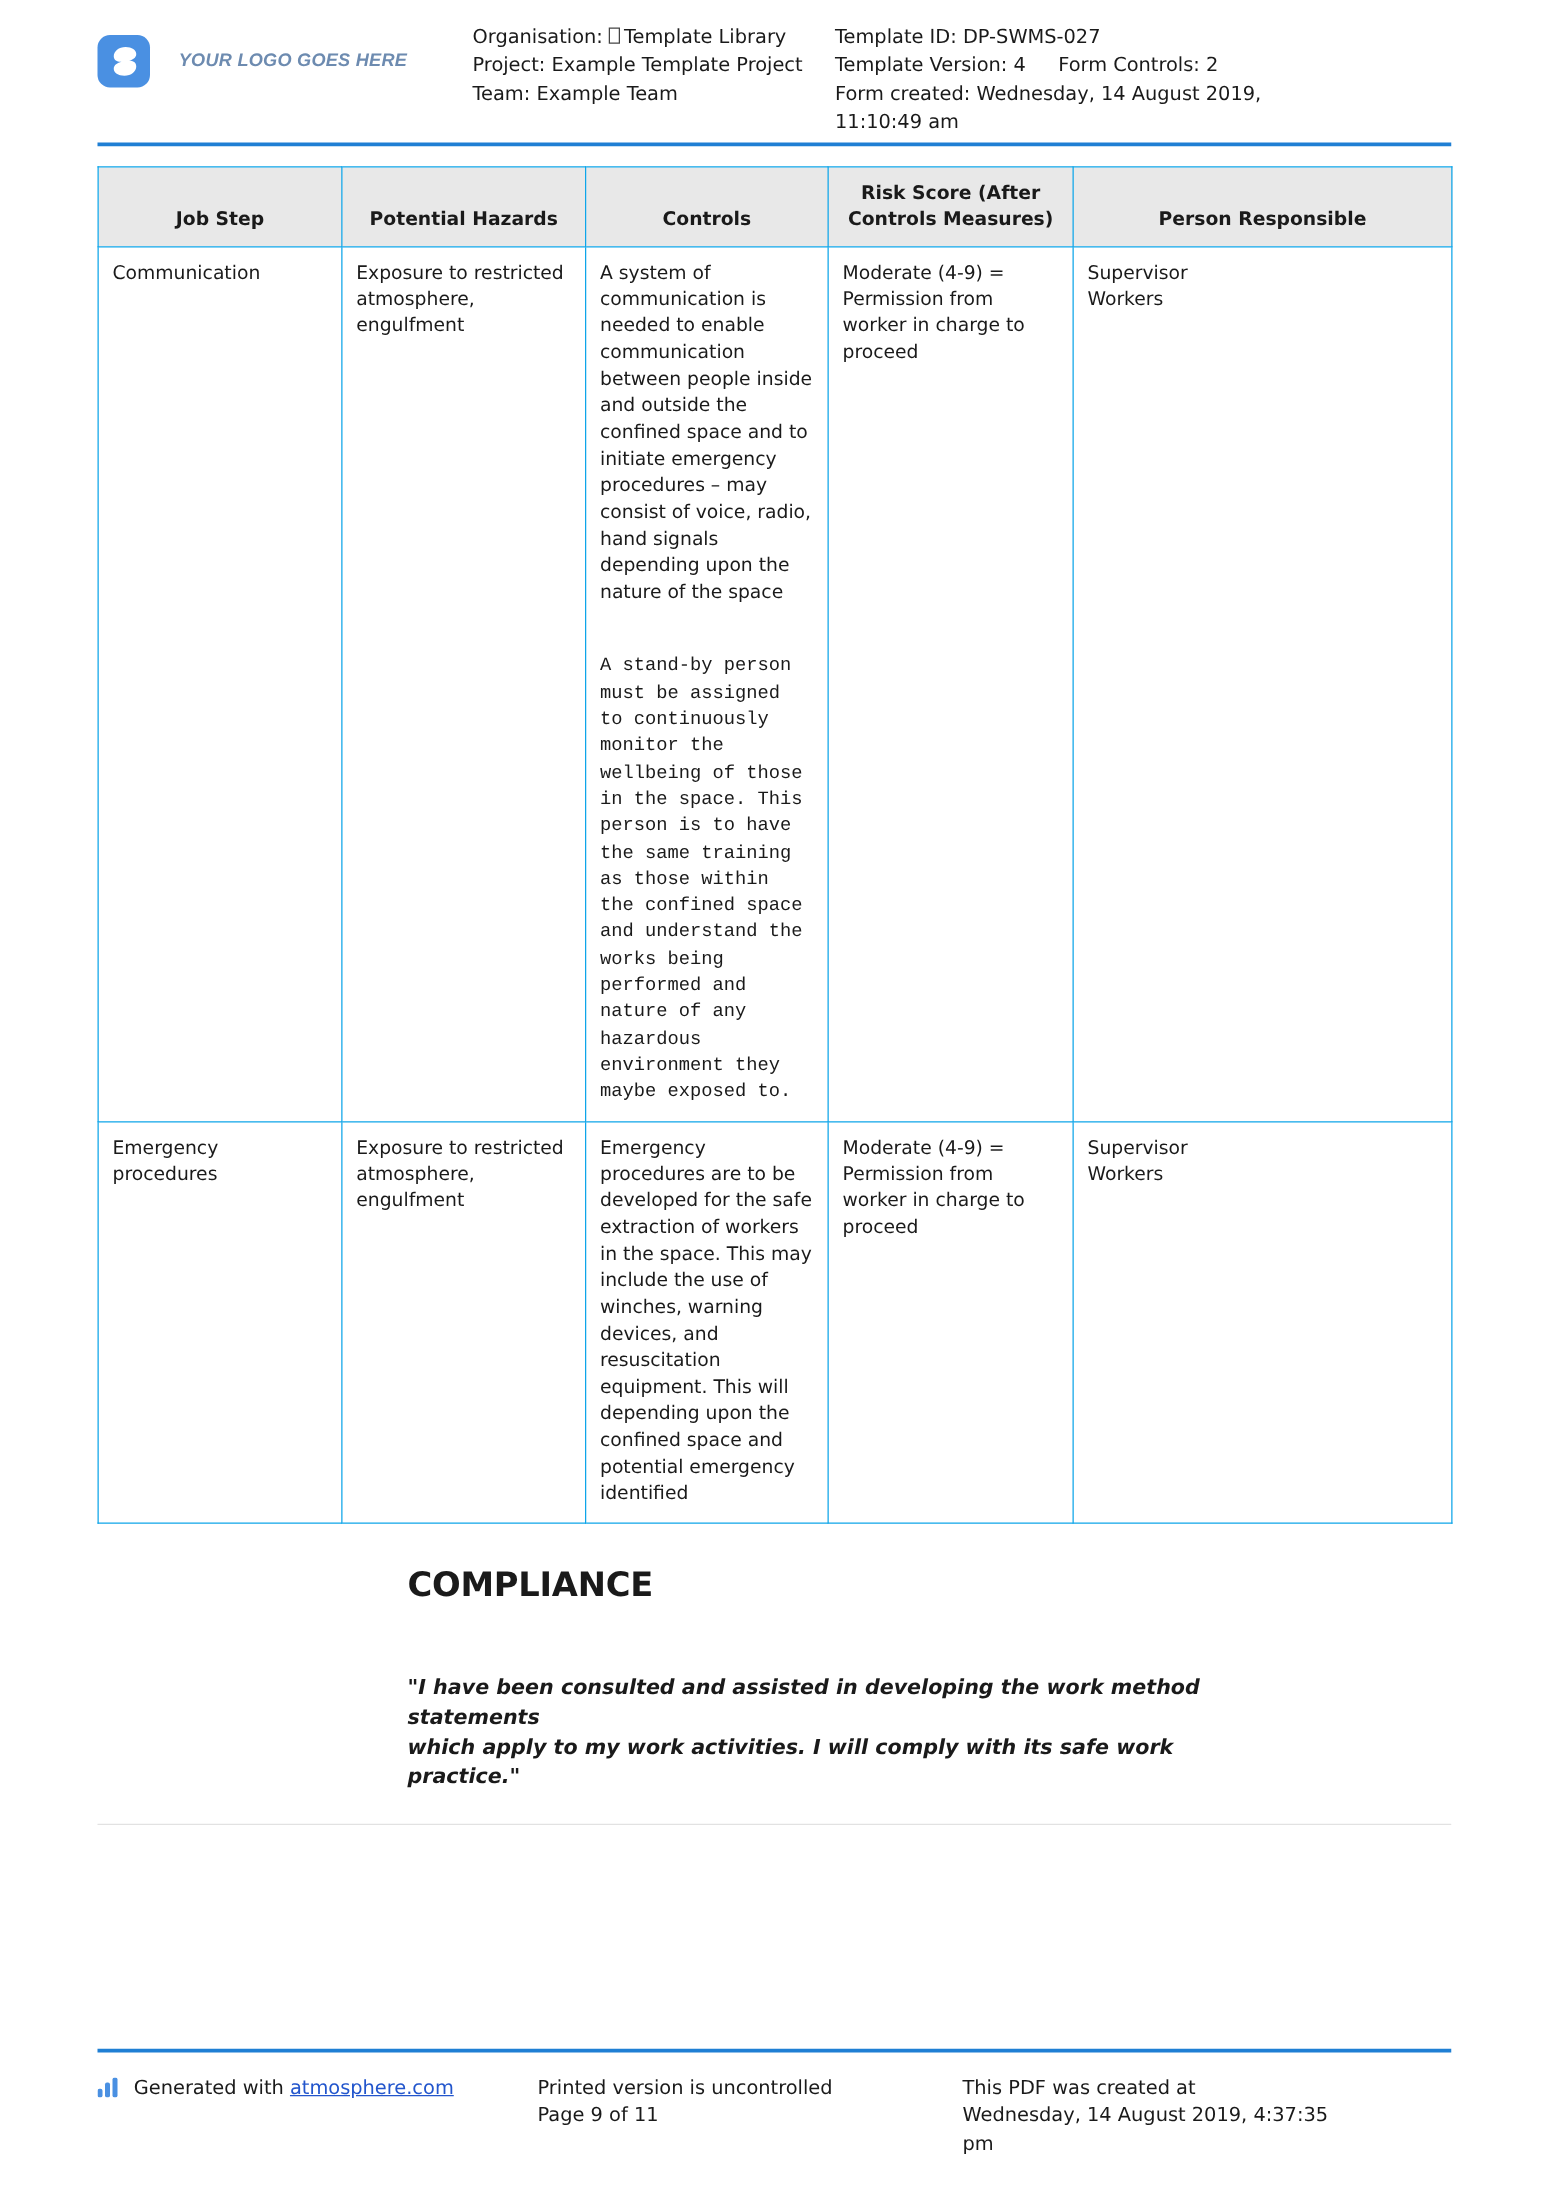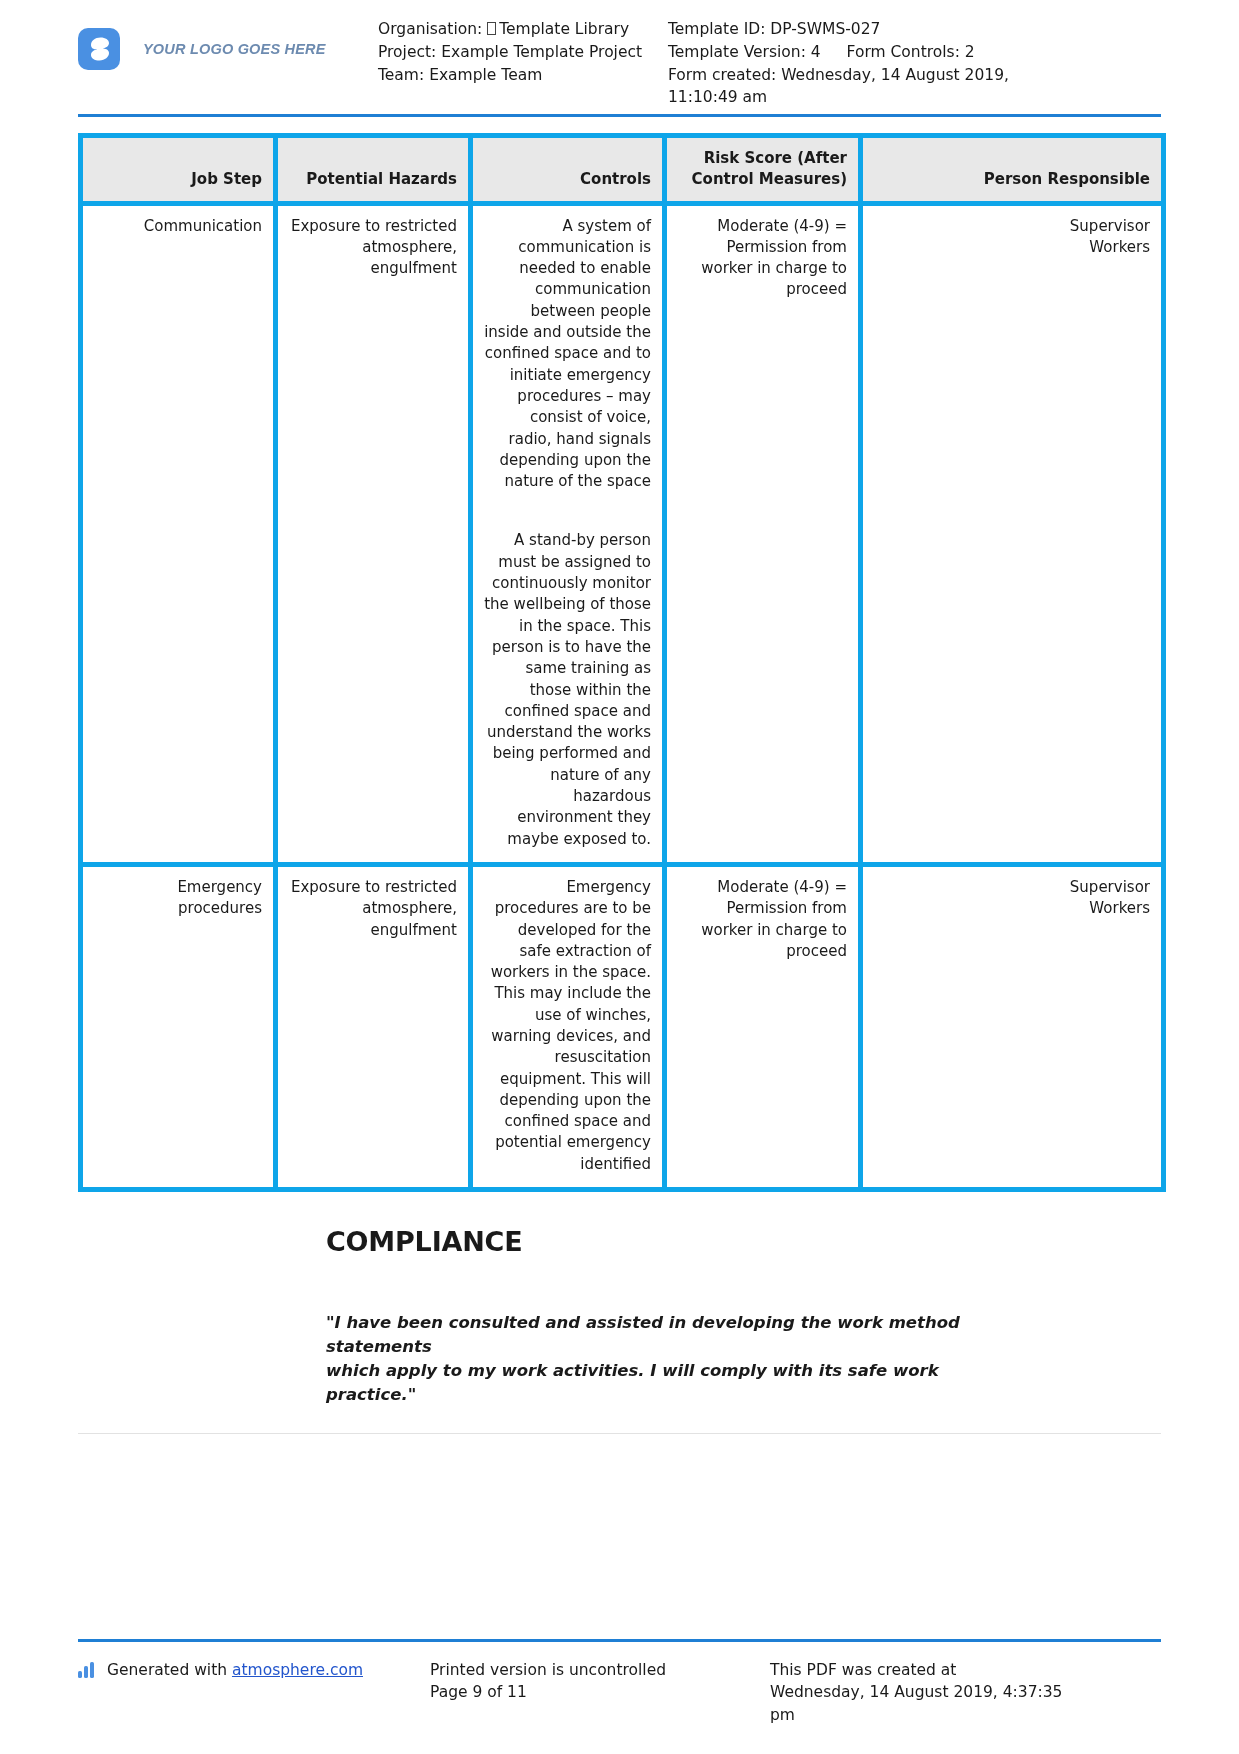--- a/index.html
+++ b/index.html
@@ -80,44 +80,43 @@
   }
 
   
   table.swms {
     border-collapse: collapse;
     width: 1083px;
     margin-top: 16px;
     table-layout: fixed;
   }
   table.swms th, table.swms td {
-    border: 5px solid #0ea5e9;
+    border: 1px solid #0ea5e9;
     vertical-align: top;
     padding: 10px 11px 12px 11px;
     font-size: 15px;
     line-height: 1.42;
-    text-align: right;
   }
   table.swms th {
     background: #e8e8e8;
     font-weight: bold;
     font-size: 15px;
     vertical-align: bottom;
     height: 62px;
     padding-bottom: 10px;
     font-family: "DejaVu Sans", sans-serif;
   }
   col.c1 { width: 195px; }
   col.c2 { width: 195px; }
   col.c3 { width: 194px; }
   col.c4 { width: 196px; }
   col.c5 { width: 303px; }
 
   td p { margin: 0; }
-  td p + p { margin-top: 38px; }
+  td p + p { margin-top: 38px; font-family: Liberation Mono, monospace; }
   .cell-line { display: block; }
 
   
   .compliance {
     margin-top: 34px;
     padding-left: 248px;
   }
   .compliance h2 {
     margin: 0;
     font-size: 27px;
@@ -226,21 +225,21 @@
         <col class="c4">
         <col class="c5">
     </colgroup>
     <thead>
       <tr>
         <th>Job Step</th>
         <th>Potential Hazards</th>
         <th>Controls</th>
         <th>
           <span class="cell-line">Risk Score (After</span>
-          <span class="cell-line">Control Measures)</span>
+          <span class="cell-line">Controls Measures)</span>
         </th>
         <th>Person Responsible</th>
       </tr>
     </thead>
     <tbody>
       <tr>
         <td>Communication</td>
         <td>Exposure to restricted atmosphere, engulfment</td>
         <td>
           <p>A system of communication is needed to enable communication between people inside and outside the confined space and to initiate emergency procedures – may consist of voice, radio, hand signals depending upon the nature of the space</p>

